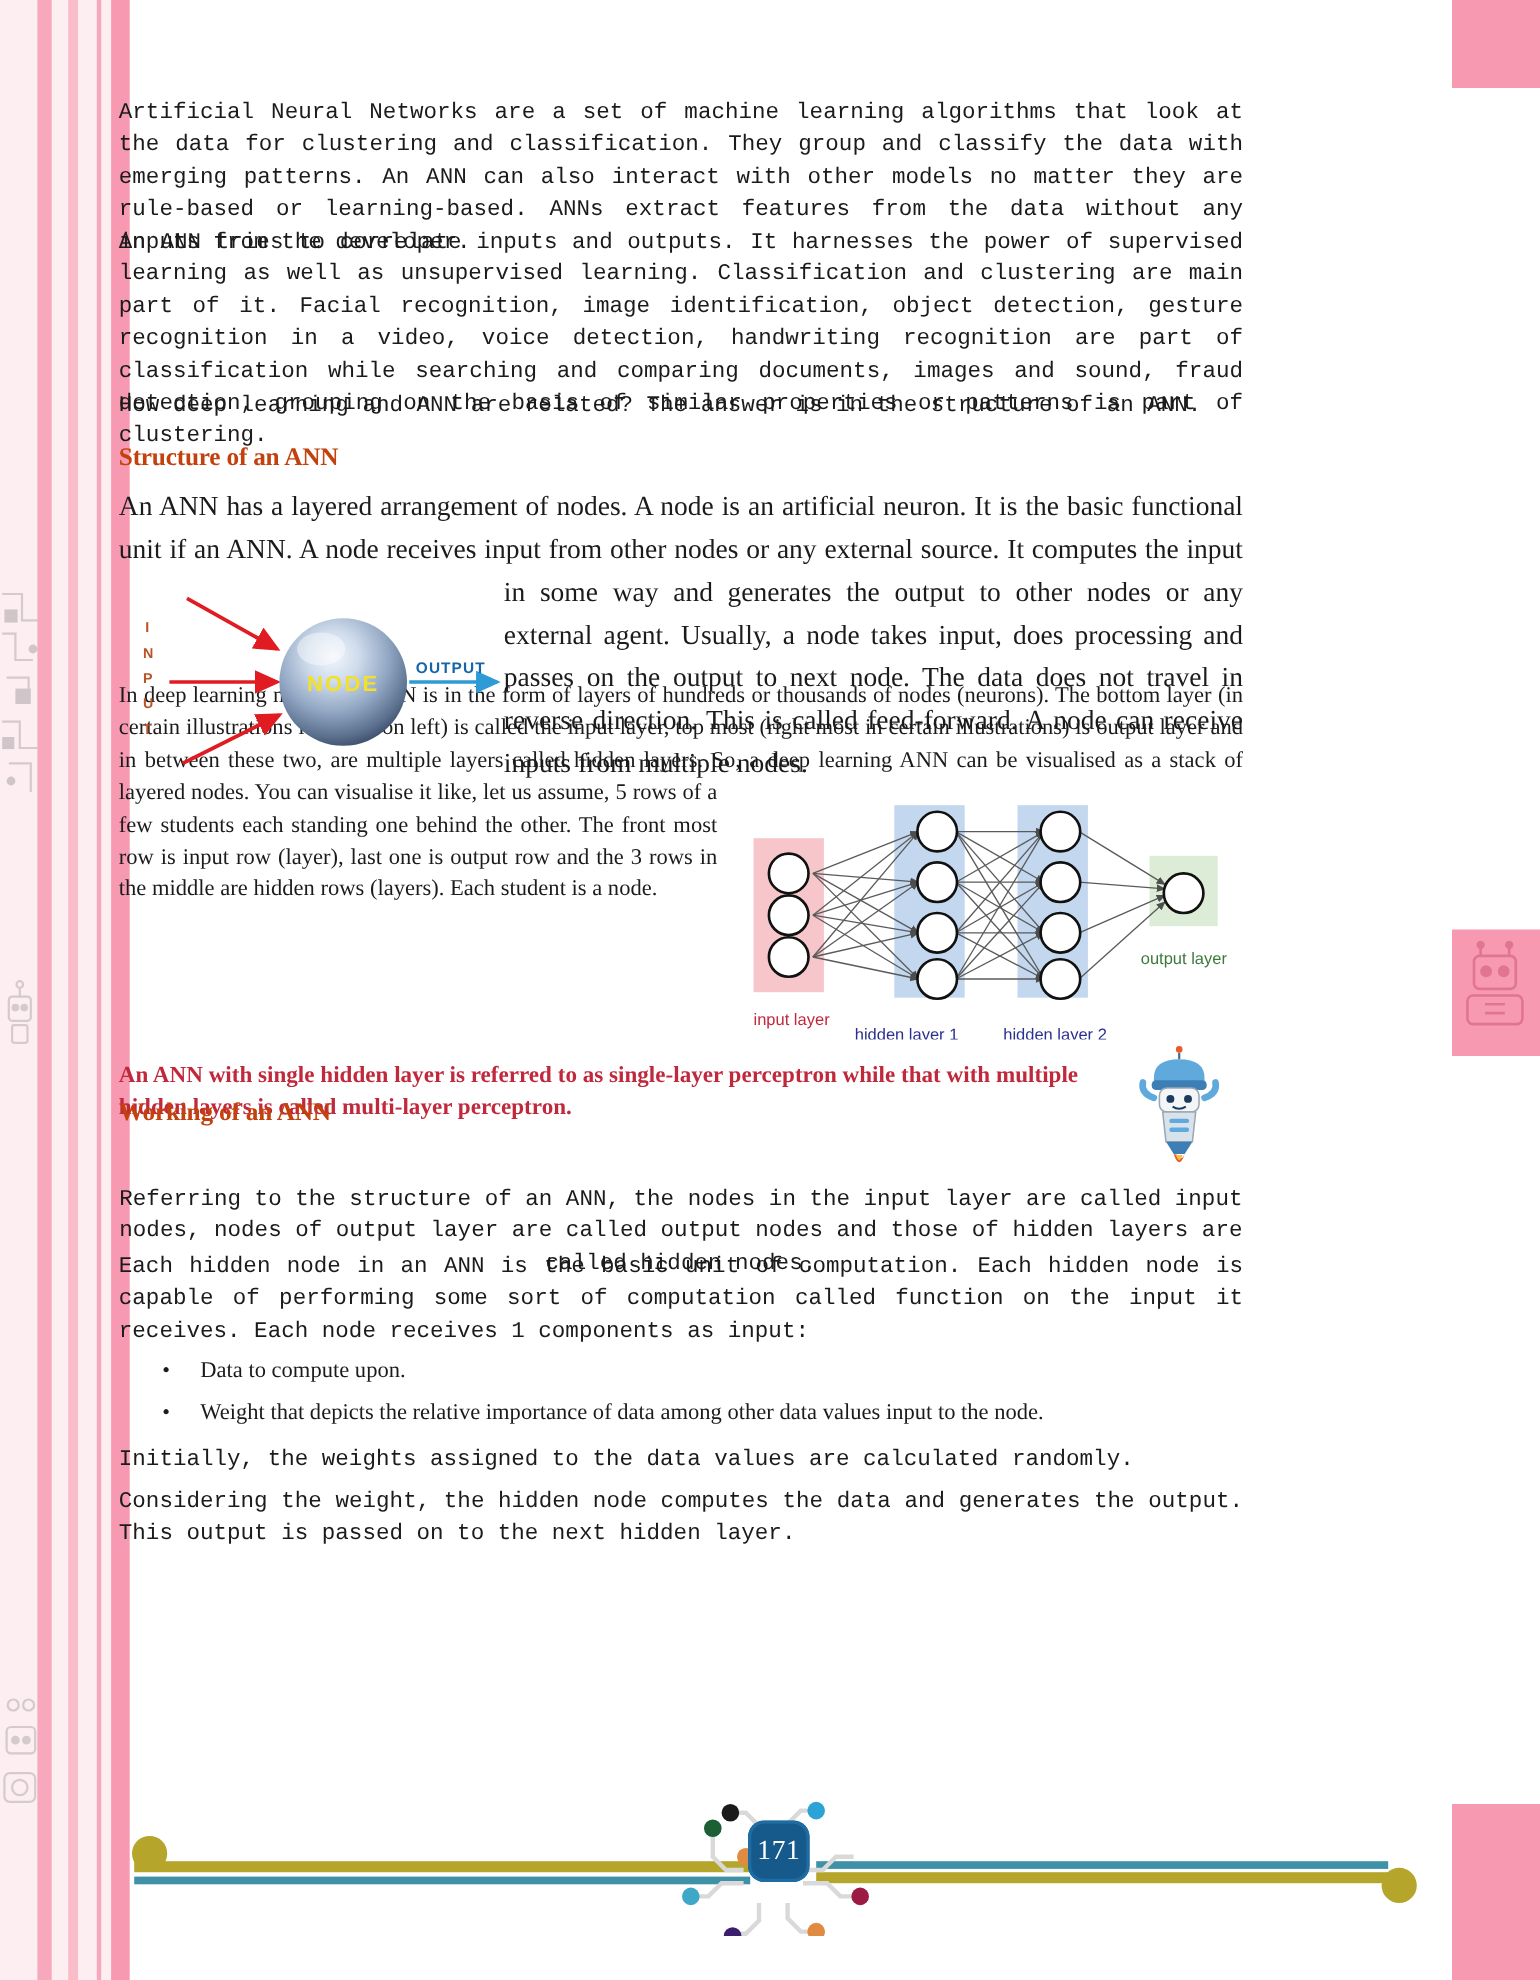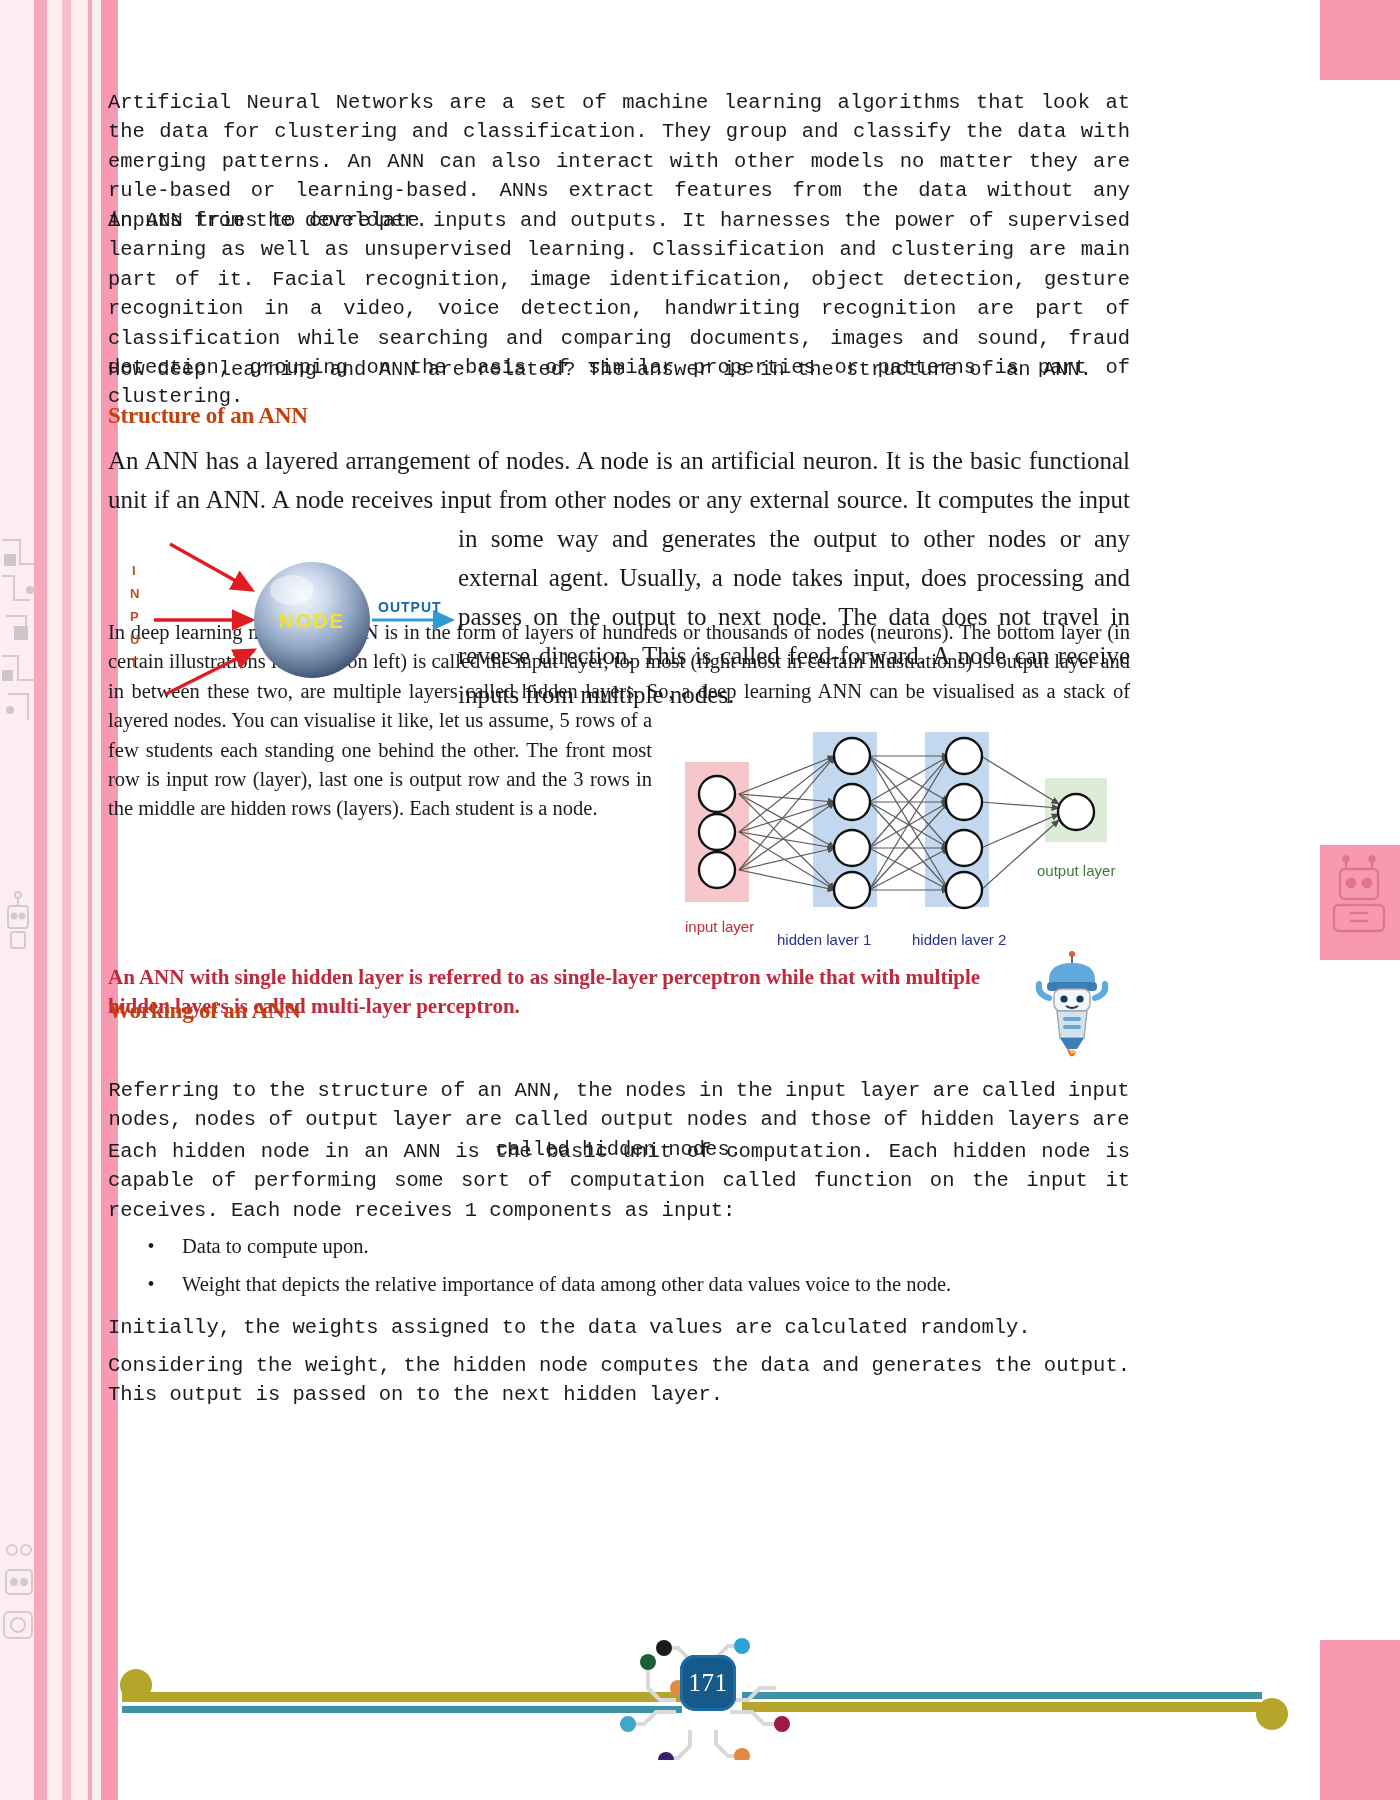--- a/index.html
+++ b/index.html
@@ -280,21 +280,21 @@
 
     <div class="body-text" style="top:1137px;">Each hidden node in an ANN is the basic unit of computation. Each hidden node is capable of performing some sort of computation called function on the input it receives. Each node receives 1 components as input:</div>
 
     <div class="bullet-row" style="top:1232px;">
       <span class="bullet-dot">•</span>
       <span class="bullet-text">Data to compute upon.</span>
     </div>
 
     <div class="bullet-row" style="top:1270px;">
       <span class="bullet-dot">•</span>
-      <span class="bullet-text">Weight that depicts the relative importance of data among other data values voice to the node.</span>
+      <span class="bullet-text">Weight that depicts the relative importance of data among other data values input to the node.</span>
     </div>
 
     <div class="body-text" style="top:1313px; text-align:left;">Initially, the weights assigned to the data values are calculated randomly.</div>
 
     <div class="body-text" style="top:1351px;">Considering the weight, the hidden node computes the data and generates the output. This output is passed on to the next hidden layer.</div>
 
     <div class="node-fig">
       <svg width="340" height="192" viewBox="0 0 340 192">
         <defs>
           <radialGradient id="sphereGrad" cx="42%" cy="30%" r="72%">

